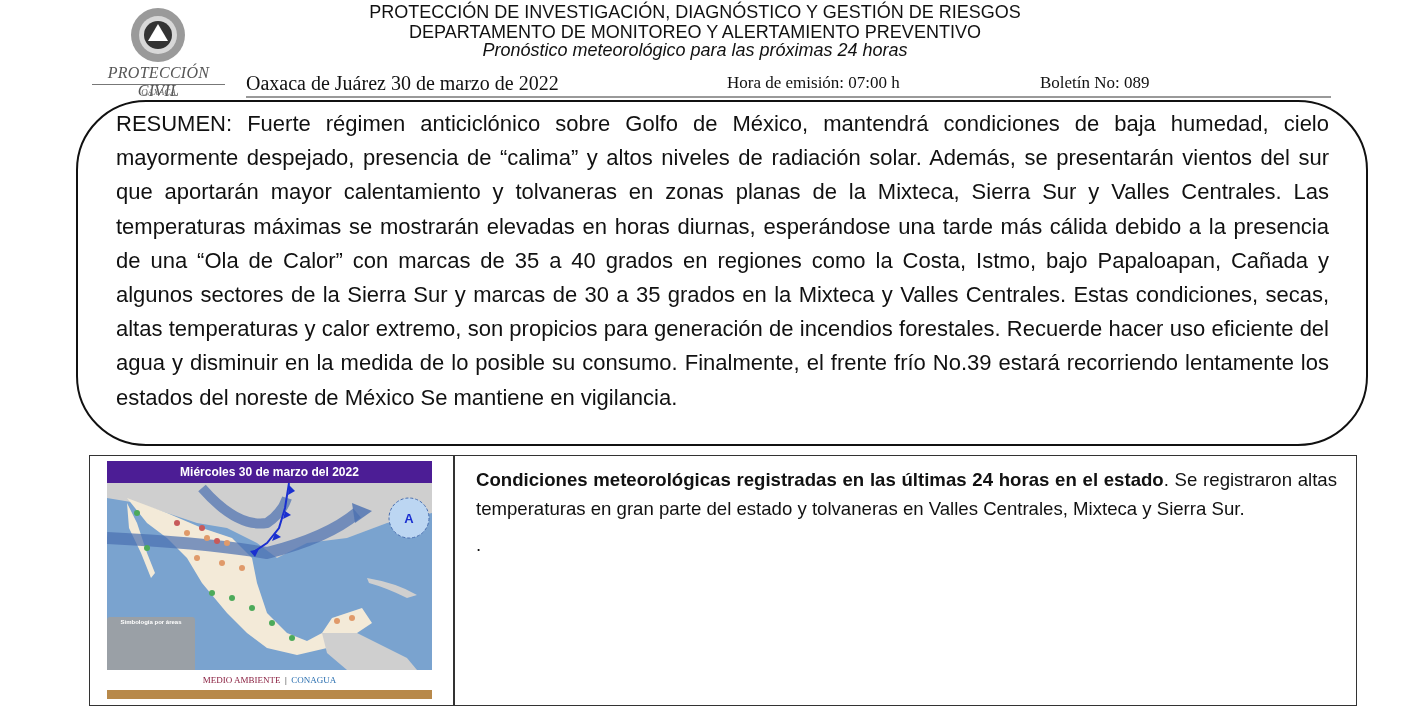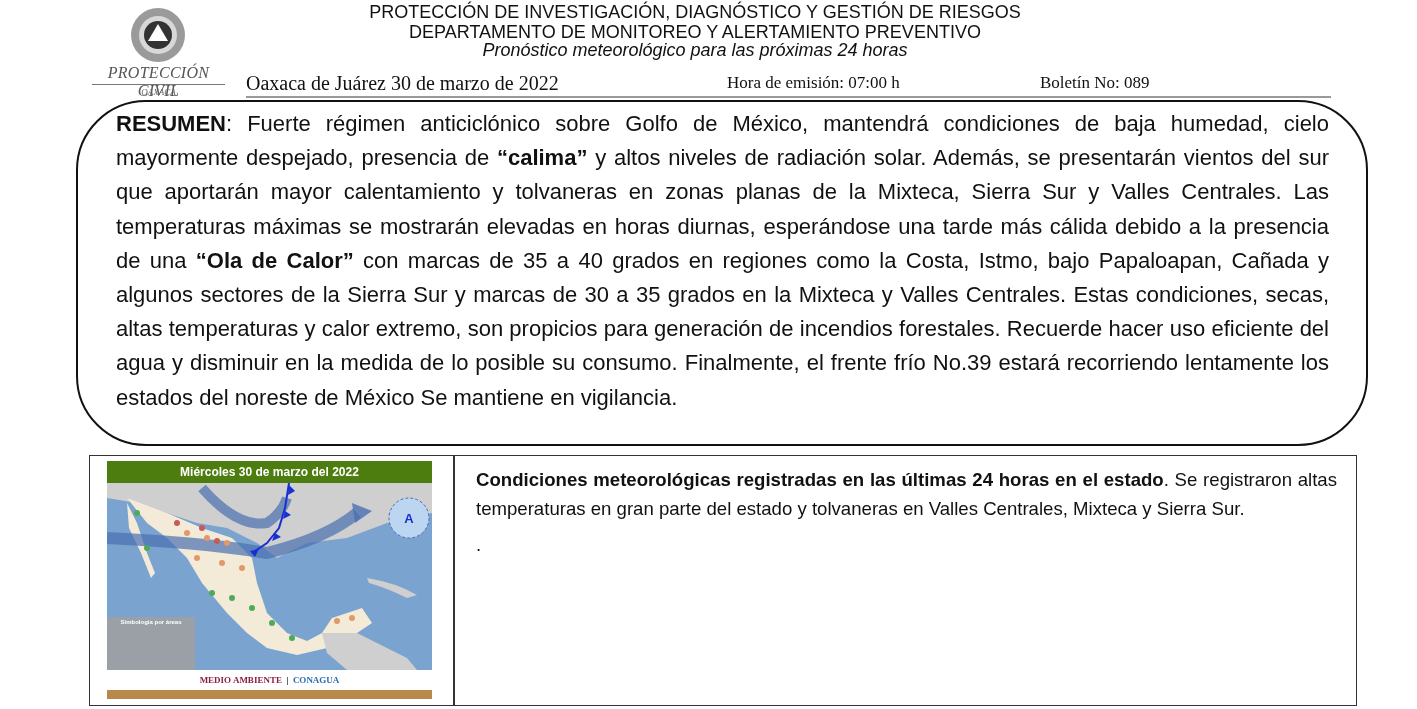--- a/index.html
+++ b/index.html
@@ -13,27 +13,27 @@
   .hdr1 { top:2px; }
   .hdr2 { top:22px; }
   .hdr3 { top:40px; font-weight:normal; font-style:italic; }
   .meta { position:absolute; top:72px; font-family:"Liberation Serif", serif; font-size:18px; }
   .meta-date { left:246px; font-size:20px; top:72px; }
   .meta-hora { left:727px; font-size:17px; top:73px; }
   .meta-bol { left:1040px; font-size:17px; top:73px; }
   .rule { position:absolute; left:246px; top:96px; width:1085px; height:2px; background:#999; }
   .summary { position:absolute; left:76px; top:100px; width:1292px; height:346px; border:2px solid #111; border-radius:70px; box-sizing:border-box; }
   .summary-text { position:absolute; left:116px; top:107px; width:1213px; font-family:"Liberation Sans", sans-serif; font-size:22px; line-height:34.2px; text-align:justify; }
-  .summary-text b { font-weight:bold; }
+  .summary-text b { font-weight:normal; }
   .bottom { position:absolute; left:89px; top:455px; width:1268px; height:251px; border:1.5px solid #333; box-sizing:border-box; }
   .divider { position:absolute; left:453px; top:455px; width:1.5px; height:251px; background:#333; }
   .map { position:absolute; left:107px; top:461px; width:325px; height:238px; background:#fff; overflow:hidden; }
-  .map-title { position:absolute; left:0; top:0; width:325px; height:22px; background:#4d7c0f; color:#fff; text-align:center; font-size:12px; font-weight:bold; line-height:22px; }
+  .map-title { position:absolute; left:0; top:0; width:325px; height:22px; background:#4c1d95; color:#fff; text-align:center; font-size:12px; font-weight:bold; line-height:22px; }
   .map-body { position:absolute; left:0; top:22px; width:325px; height:187px; background:#7aa3cf; }
-  .map-footer { position:absolute; left:0; top:209px; width:325px; height:20px; background:#fff; text-align:center; font-family:"Liberation Serif", serif; font-size:9px; font-weight:bold; line-height:20px; }
+  .map-footer { position:absolute; left:0; top:209px; width:325px; height:20px; background:#fff; text-align:center; font-family:"Liberation Serif", serif; font-size:9px; font-weight:normal; line-height:20px; }
   .map-footer .ma { color:#8a2040; }
   .map-footer .cn { color:#2a6fb0; }
   .map-band { position:absolute; left:0; top:229px; width:325px; height:9px; background:#b8894a; }
   .legend { position:absolute; left:0; top:134px; width:88px; height:75px; background:#9aa0a6; border-radius:3px; }
   .legend-title { position:absolute; left:0; top:2px; width:88px; text-align:center; color:#fff; font-size:6px; font-weight:bold; }
   .right-text { position:absolute; left:468px; top:458px; width:877px; font-family:"Liberation Sans", sans-serif; font-size:18.6px; line-height:28.5px; text-align:justify; }
   .right-text p { margin:8px; }
 </style>
 </head>
 <body>

